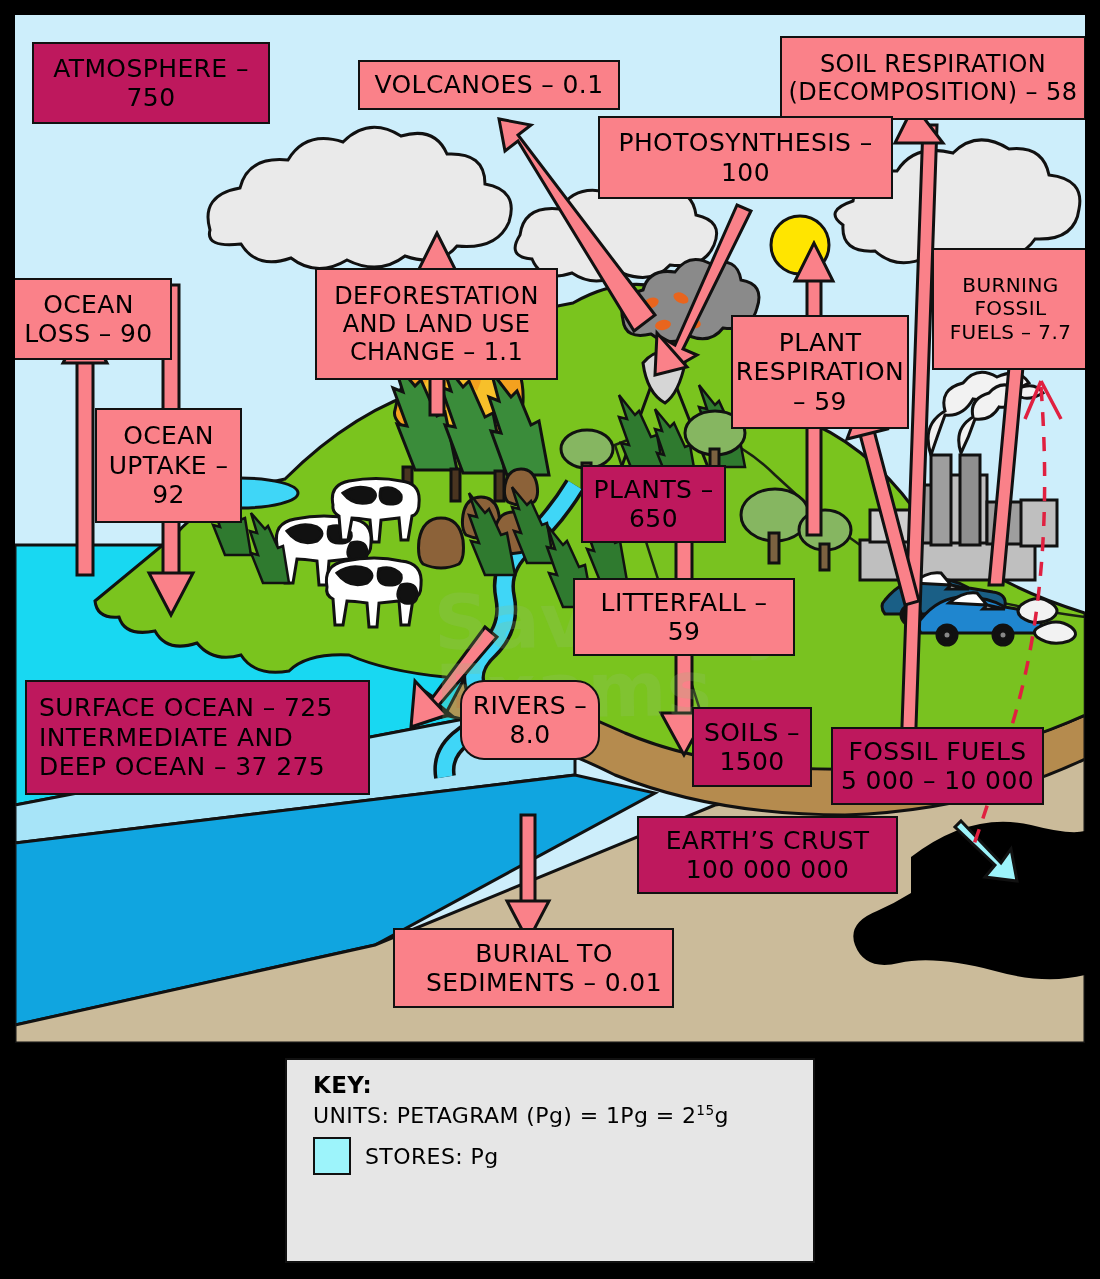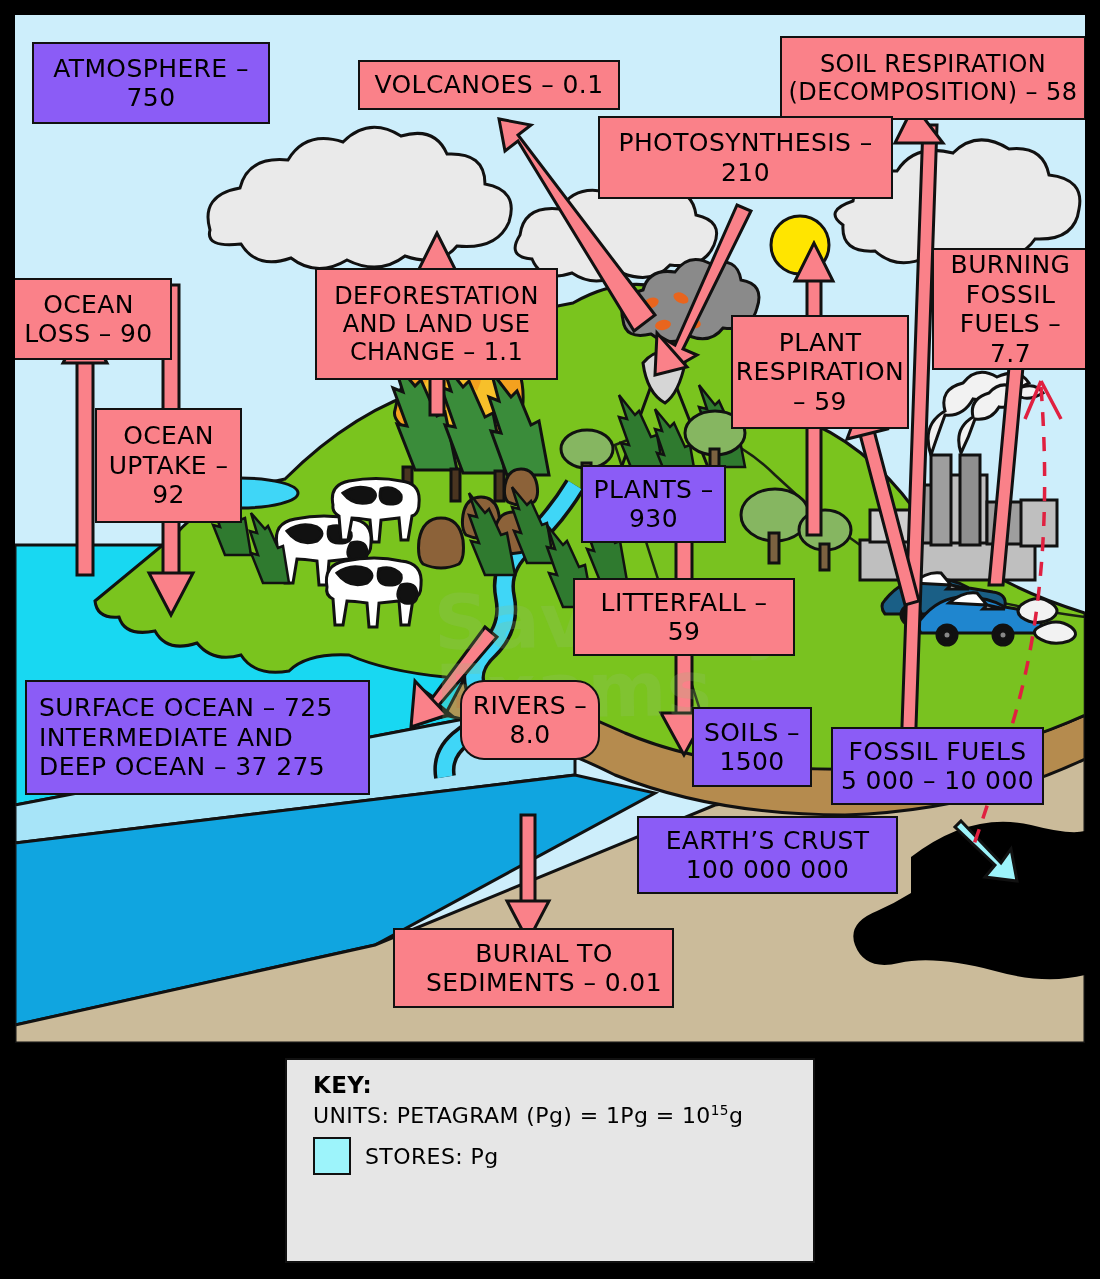--- a/index.html
+++ b/index.html
@@ -14,21 +14,21 @@
   .watermark{position:absolute;left:420px;top:570px;width:380px;height:200px;
      font-family:"DejaVu Sans",sans-serif;font-size:76px;font-weight:700;color:rgba(150,190,120,.22);
      line-height:.92;transform:rotate(-1deg);pointer-events:none;user-select:none;}
 
   
   .box{position:absolute;box-sizing:border-box;border:2px solid #111;
        display:flex;align-items:center;justify-content:center;text-align:center;
        font-family:"DejaVu Sans","Liberation Sans",sans-serif;
        letter-spacing:.4px;line-height:1.18;color:#000;padding:3px 6px;}
   .flux{background:#fa8189;}
-  .store{background:#8b5cf6;}
+  .store{background:#be185d;}
 
   
   #key{position:absolute;left:285px;top:1058px;width:530px;height:205px;
        background:#e6e6e6;border:2px solid #111;box-sizing:border-box;padding:12px 26px;}
   #key .kt{font-size:22px;letter-spacing:.4px;color:#000;}
   #key .khead{font-weight:700;font-size:23px;margin-bottom:4px;}
   #key .kunits{margin-bottom:9px;font-size:22px;}
   #key .krow{display:flex;align-items:center;margin-top:9px;}
   #key .sw{width:38px;height:38px;border:2px solid #111;box-sizing:border-box;margin-right:14px;flex:0 0 auto;}
   #key .sw.store{background:#9df4fb;}
@@ -269,43 +269,43 @@
 
     <div class="box store" style="left:17px;top:27px;width:238px;height:82px;font-size:25px;white-space:pre-line;">ATMOSPHERE –
 750</div>
 
     <div class="box flux" style="left:343px;top:45px;width:262px;height:50px;font-size:25px;">VOLCANOES – 0.1</div>
 
     <div class="box flux" style="left:765px;top:21px;width:306px;height:84px;font-size:24px;white-space:pre-line;">SOIL RESPIRATION
 (DECOMPOSITION) – 58</div>
 
     <div class="box flux" style="left:583px;top:101px;width:295px;height:83px;font-size:25px;white-space:pre-line;">PHOTOSYNTHESIS –
-210</div>
+100</div>
 
     <div class="box flux" style="left:300px;top:253px;width:243px;height:112px;font-size:24px;white-space:pre-line;">DEFORESTATION
 AND LAND USE
 CHANGE – 1.1</div>
 
     <div class="box flux" style="left:-10px;top:263px;width:167px;height:82px;font-size:25px;white-space:pre-line;">OCEAN
 LOSS – 90</div>
 
     <div class="box flux" style="left:80px;top:393px;width:147px;height:115px;font-size:25px;white-space:pre-line;">OCEAN
 UPTAKE –
 92</div>
 
     <div class="box flux" style="left:716px;top:300px;width:178px;height:114px;font-size:25px;white-space:pre-line;">PLANT
 RESPIRATION
 – 59</div>
 
-    <div class="box flux" style="left:917px;top:233px;width:157px;height:122px;font-size:25px;white-space:pre-line;">BURNING
+    <div class="box flux" style="left:917px;top:233px;width:157px;height:122px;font-size:20px;white-space:pre-line;">BURNING
 FOSSIL
 FUELS – 7.7</div>
 
     <div class="box store" style="left:566px;top:450px;width:145px;height:78px;font-size:25px;white-space:pre-line;">PLANTS –
-930</div>
+650</div>
 
     <div class="box flux" style="left:558px;top:563px;width:222px;height:78px;font-size:25px;white-space:pre-line;">LITTERFALL –
 59</div>
 
     <div class="box flux" style="left:445px;top:665px;width:140px;height:80px;font-size:25px;white-space:pre-line;border-radius:24px;">RIVERS –
 8.0</div>
 
     <div class="box store" style="left:10px;top:665px;width:345px;height:115px;font-size:25px;white-space:pre-line;
                 justify-content:flex-start;text-align:left;padding-left:12px;">SURFACE OCEAN – 725
 INTERMEDIATE AND
@@ -320,20 +320,20 @@
     <div class="box store" style="left:622px;top:801px;width:261px;height:78px;font-size:25px;white-space:pre-line;">EARTH’S CRUST
 100 000 000</div>
 
     <div class="box flux" style="left:378px;top:913px;width:281px;height:80px;font-size:25px;white-space:pre-line;padding-left:27px;">BURIAL TO
 SEDIMENTS – 0.01</div>
 
   </div>
 
   <div id="key">
     <div class="kt khead">KEY:</div>
-    <div class="kt kunits"><span>UNITS: PETAGRAM (Pg) = 1Pg = 10</span><sup>15</sup><span>g</span></div>
+    <div class="kt kunits"><span>UNITS: PETAGRAM (Pg) = 1Pg = 2</span><sup>15</sup><span>g</span></div>
     <div class="krow">
       <span class="sw store"></span>
       <span class="kt">STORES: Pg</span>
     </div>
   </div>
 
 </div>
 
 </body></html>

